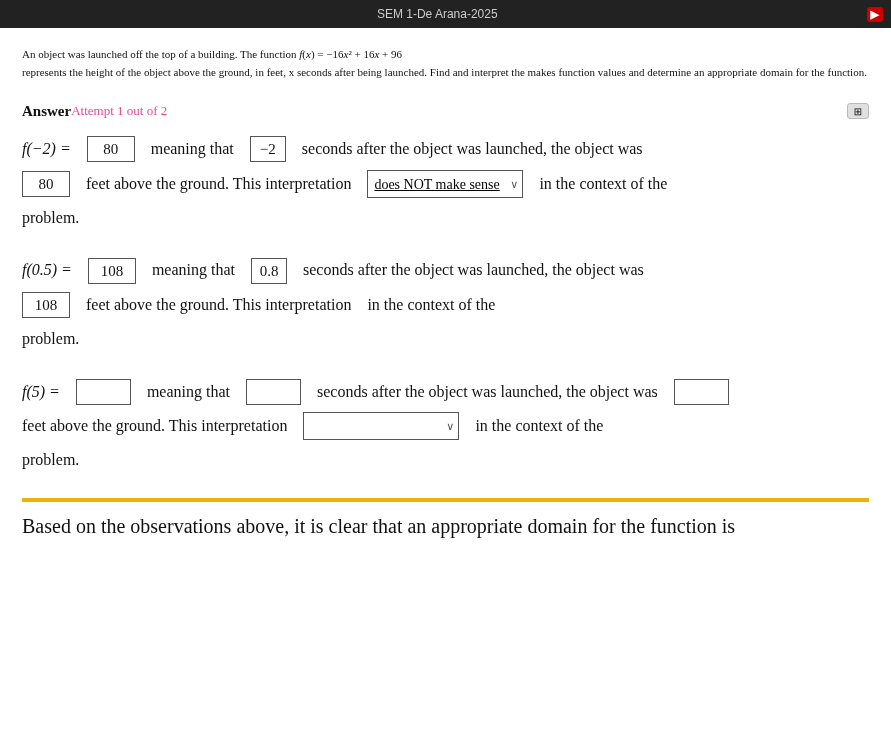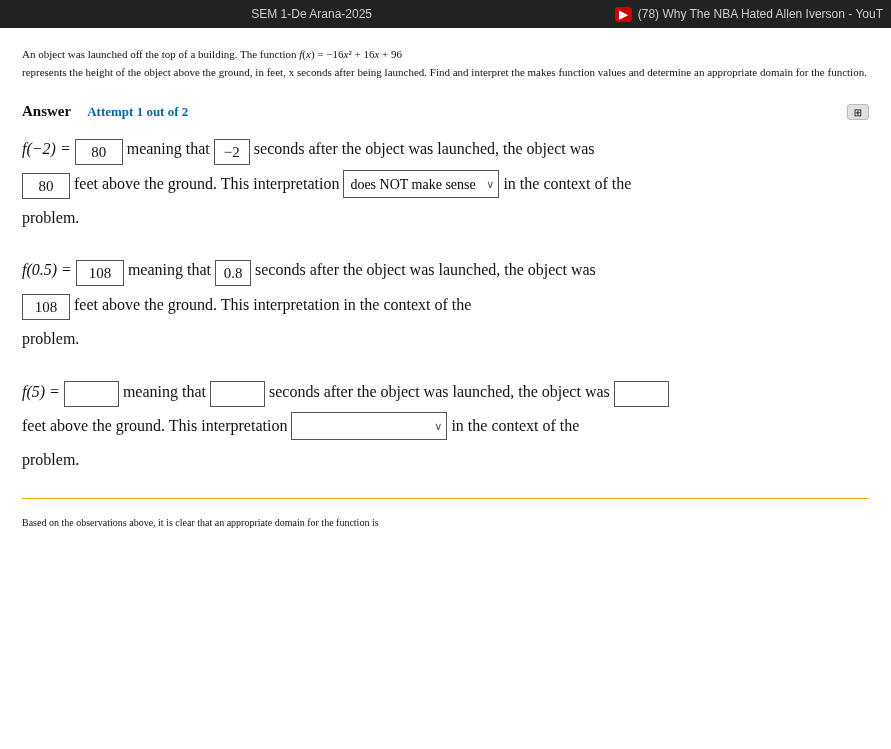--- a/index.html
+++ b/index.html
@@ -51,48 +51,48 @@
       font-size: 11px;
       line-height: 1.6;
       margin-bottom: 22px;
     }
 
     .answer-label {
       font-weight: bold;
       font-size: 15px;
       margin-bottom: 14px;
       display: flex;
-      align-items: flex-end;
-      gap: 16px;
+      align-items: flex-start;
+      gap: 0;
     }
     .attempt-label {
-      font-weight: bold;
+      font-weight: normal;
       font-size: 13px;
-      color: #0369a1;
+      color: #ec4899;
     }
 
     .expand-btn {
       float: right;
       background: #e0e0e0;
       border: 1px solid #bbb;
       border-radius: 3px;
       width: 22px;
       height: 16px;
       cursor: pointer;
       font-size: 10px;
       display: flex;
       align-items: center;
       justify-content: center;
     }
 
     .answer-row {
       display: flex;
-      align-items: flex-end;
+      align-items: center;
       flex-wrap: wrap;
-      gap: 4px;
+      gap: 16px;
       margin-bottom: 4px;
       line-height: 1.9;
     }
 
     .input-box {
       border: 1px solid #555;
       padding: 2px 6px;
       font-size: 15px;
       font-family: Georgia, serif;
       min-width: 48px;
@@ -119,20 +119,21 @@
     .select-wrapper select {
       border: 1px solid #555;
       padding: 2px 22px 2px 6px;
       font-size: 14px;
       font-family: Georgia, serif;
       background: #fff;
       appearance: none;
       -webkit-appearance: none;
       cursor: pointer;
       height: 28px;
+      text-decoration: underline;
     }
     .select-wrapper::after {
       content: '∨';
       position: absolute;
       right: 5px;
       top: 50%;
       transform: translateY(-50%);
       font-size: 11px;
       pointer-events: none;
       color: #555;
@@ -140,36 +141,35 @@
 
     .math-italic {
       font-style: italic;
     }
 
     .section-block {
       margin-bottom: 22px;
     }
 
     .based-on-text {
-      font-size: 10px;
+      font-size: 20px;
       line-height: 1.6;
       margin-top: 10px;
-      padding-top: 16px;
-      border-top: 1px solid #eab308;
+      padding-top: 8px;
+      border-top: 4px solid #eab308;
     }
   </style>
 </head>
 <body>
 
 <div class="top-bar">
   <div></div>
   <div class="top-bar-center">SEM 1-De Arana-2025</div>
   <div class="top-bar-right">
     <span class="yt-badge">▶</span>
-    <span>(78) Why The NBA Hated Allen Iverson - YouT</span>
   </div>
 </div>
 
 <div class="main-content">
 
   <div class="problem-text">
     <span>An object was launched off the top of a building. The function</span>
     <span>
       <em>f</em>(<em>x</em>) = −16<em>x</em>² + 16<em>x</em> + 96
     </span>

